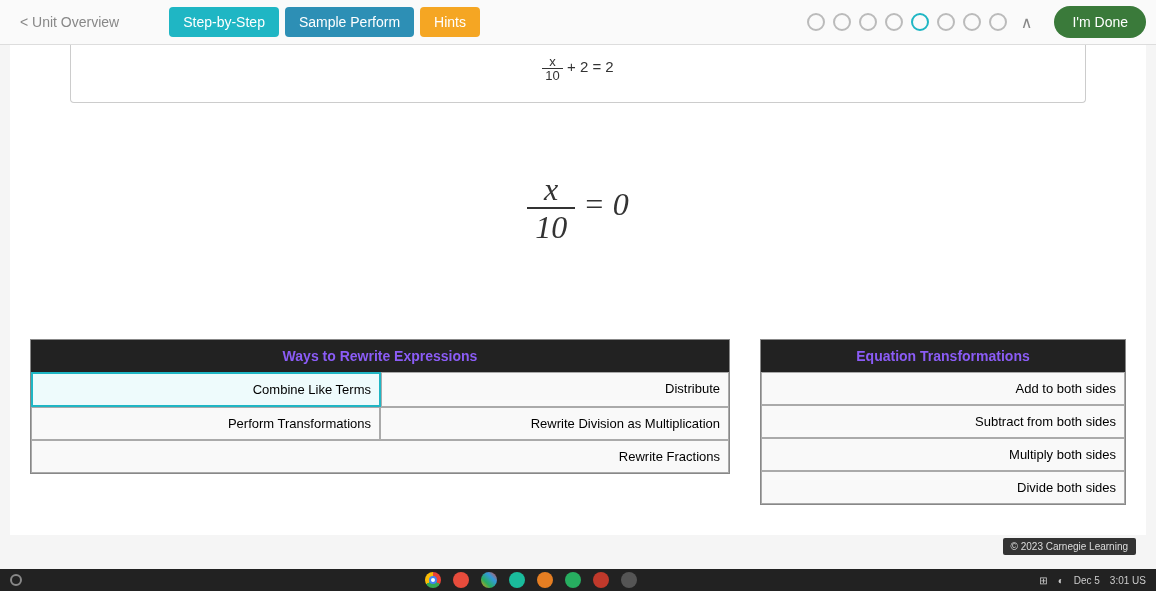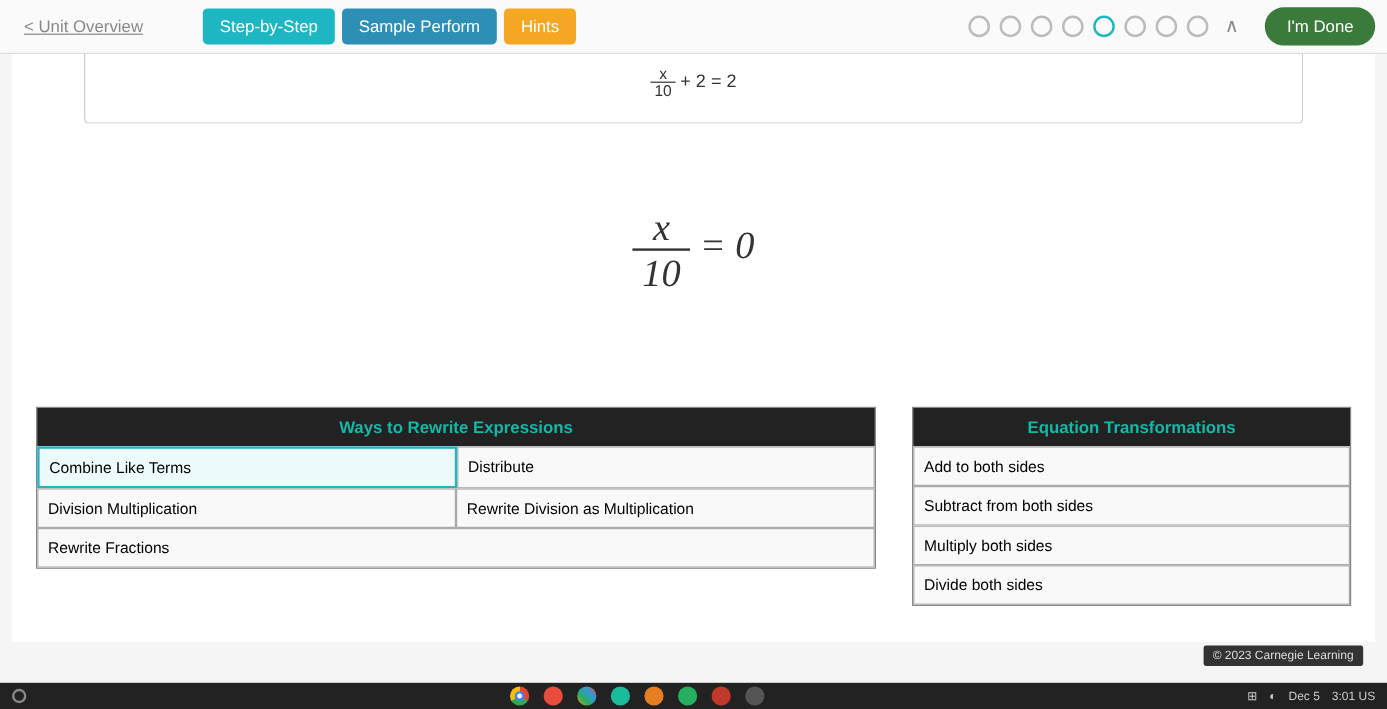--- a/index.html
+++ b/index.html
@@ -1,19 +1,19 @@
 <!DOCTYPE html>
 <html><head>
 <meta charset="utf-8">
 <style>
 * { margin: 0; padding: 0; box-sizing: border-box; }
 body { font-family: Arial, Helvetica, sans-serif; background: #f5f5f5; width: 1156px; height: 591px; overflow: hidden; position: relative; }
 
 .topbar { display: flex; align-items: center; padding: 6px 10px; background: #fafafa; border-bottom: 1px solid #ddd; gap: 6px; }
-.back-link { color: #888; font-size: 14px; padding: 6px 10px; cursor: pointer; text-decoration: underline; }
+.back-link { color: #888; font-size: 14px; padding: 6px 10px; cursor: pointer; }
 .tab-btn { padding: 7px 14px; border-radius: 4px; font-size: 14px; color: #fff; cursor: pointer; border: none; }
 .tab-step { background: #1fb6c4; margin-left: 34px; }
 .tab-sample { background: #2d8fb5; }
 .tab-hints { background: #f5a623; }
 .progress-dots { display: flex; gap: 8px; margin-left: auto; margin-right: 10px; align-items: center; }
 .dot { width: 18px; height: 18px; border: 2px solid #bbb; border-radius: 50%; }
 .dot.active { border-color: #1fb6c4; }
 .caret-up { color: #888; font-size: 16px; padding: 0 6px; cursor: pointer; }
 .done-btn { background: #3a7a3a; color: #fff; padding: 8px 18px; border-radius: 18px; font-size: 14px; border: none; cursor: pointer; }
 
@@ -27,23 +27,23 @@
 .frac-big { display: inline-block; vertical-align: middle; text-align: center; line-height: 1;}
 .frac-big .num { display:block; border-bottom: 2px solid #333; padding: 0 8px 2px;}
 .frac-big .den { display:block; padding: 2px 8px 0;}
 
 .prompt { position: absolute; left: 20px; bottom: 180px; font-size: 15px; color: #333; }
 
 .tables-wrap { position: absolute; bottom: 30px; left: 20px; right: 20px; display: flex; gap: 30px; align-items: flex-start;}
 .tbl { border: 1px solid #888; background: #fff; }
 .tbl-left { flex: 0 0 700px; }
 .tbl-right { flex: 1; }
-.tbl-head { background: #222; color: #14b8a6; text-align: center; padding: 8px; font-weight: bold; font-size: 14px; }
+.tbl-head { background: #222; color: #8b5cf6; text-align: center; padding: 8px; font-weight: bold; font-size: 14px; }
 .tbl-row { display: flex; }
-.tbl-cell { flex: 1; border: 1px solid #aaa; padding: 8px; text-align: left; font-size: 13px; cursor: pointer; background: #f9f9f9; }
+.tbl-cell { flex: 1; border: 1px solid #aaa; padding: 8px; text-align: right; font-size: 13px; cursor: pointer; background: #f9f9f9; }
 .tbl-cell.selected { border: 2px solid #1fb6c4; background: #eefbfc; }
 .copyright { position: absolute; bottom: 36px; right: 20px; font-size: 10px; color: #ddd; background: #333; padding: 3px 8px; border-radius: 2px;}
 
 .taskbar { position: absolute; bottom: 0; left: 0; right: 0; height: 22px; background: #222; display: flex; align-items: center; gap: 12px; padding: 0 10px; }
 .taskbar .left-circle { width: 12px; height: 12px; border: 2px solid #888; border-radius: 50%; margin-right: auto;}
 .taskbar .t-icon { width: 16px; height: 16px; border-radius: 50%; }
 .chrome { background: conic-gradient(#ea4335 0 120deg, #34a853 120deg 240deg, #fbbc05 240deg 360deg); position: relative;}
 .chrome::after { content:''; position:absolute; inset:4px; background:#fff; border-radius:50%; border:2px solid #4285f4;}
 .red-ic { background: #e74c3c; }
 .multi-ic { background: linear-gradient(45deg,#f39c12,#27ae60,#3498db,#e74c3c); border-radius: 3px;}
@@ -94,21 +94,21 @@
   <div class="prompt">Choose an action to perform.</div>
 
   <div class="tables-wrap">
     <div class="tbl tbl-left">
       <div class="tbl-head">Ways to Rewrite Expressions</div>
       <div class="tbl-row">
         <div class="tbl-cell selected">Combine Like Terms</div>
         <div class="tbl-cell">Distribute</div>
       </div>
       <div class="tbl-row">
-        <div class="tbl-cell">Division Multiplication</div>
+        <div class="tbl-cell">Perform Transformations</div>
         <div class="tbl-cell">Rewrite Division as Multiplication</div>
       </div>
       <div class="tbl-row">
         <div class="tbl-cell">Rewrite Fractions</div>
       </div>
     </div>
 
     <div class="tbl tbl-right">
       <div class="tbl-head">Equation Transformations</div>
       <div class="tbl-row">

